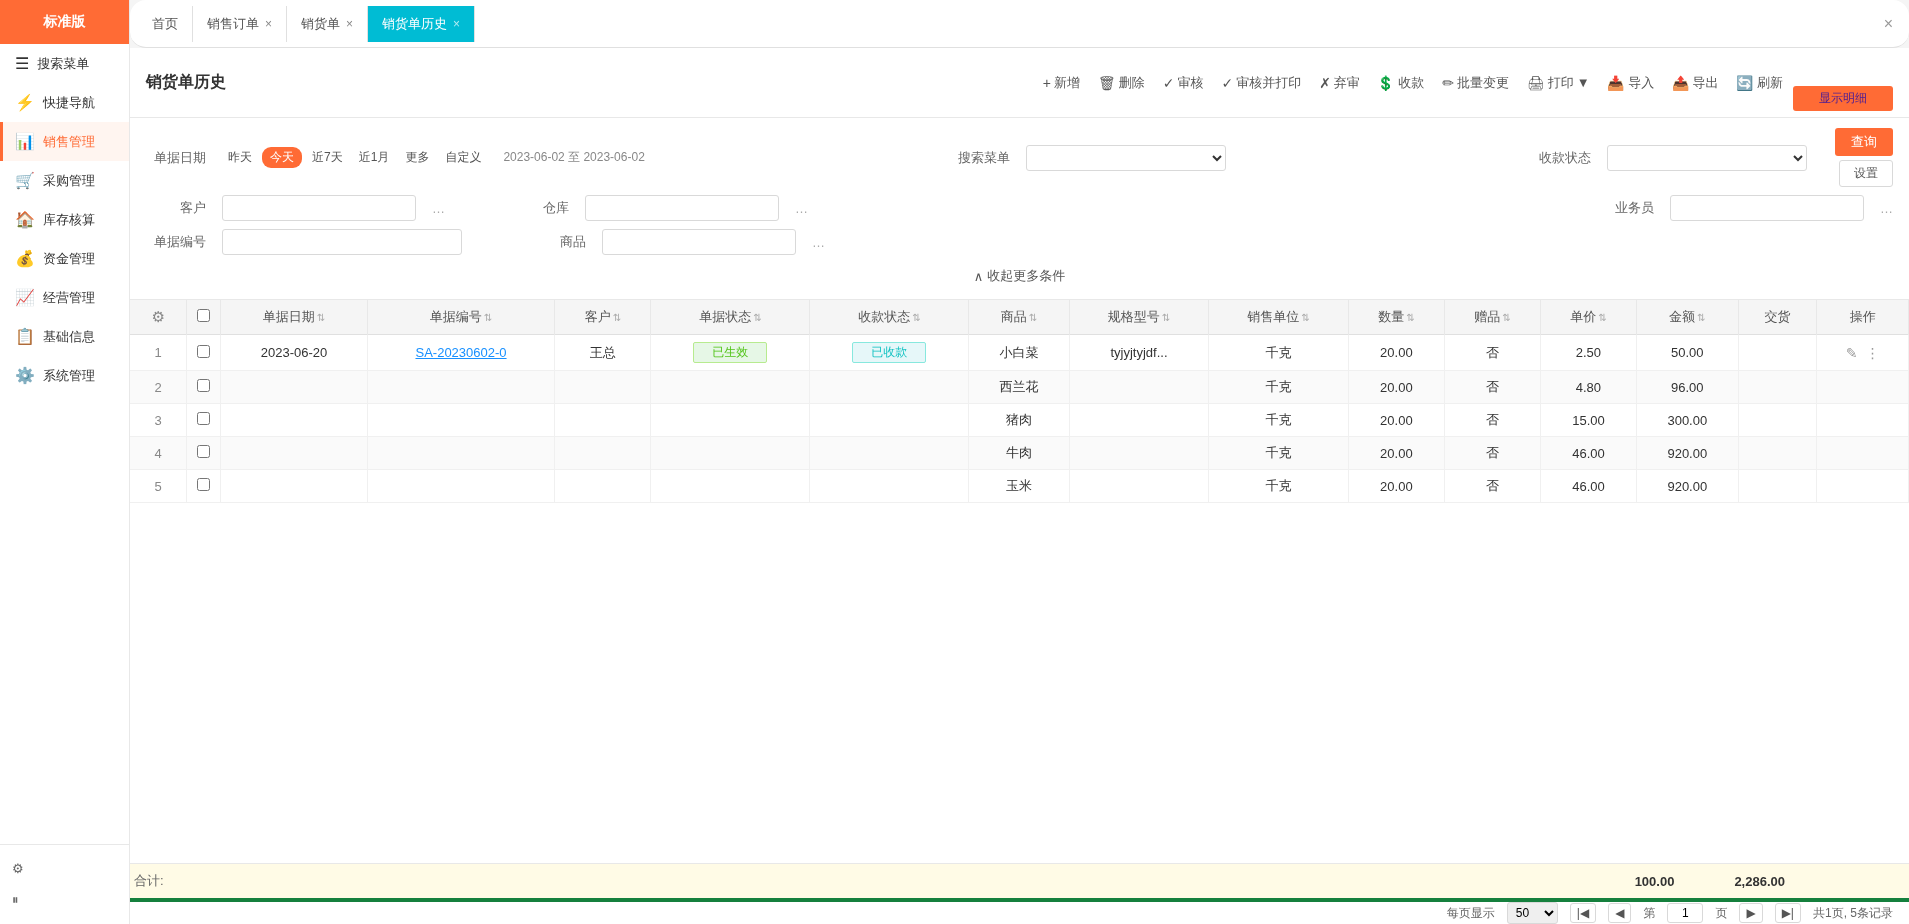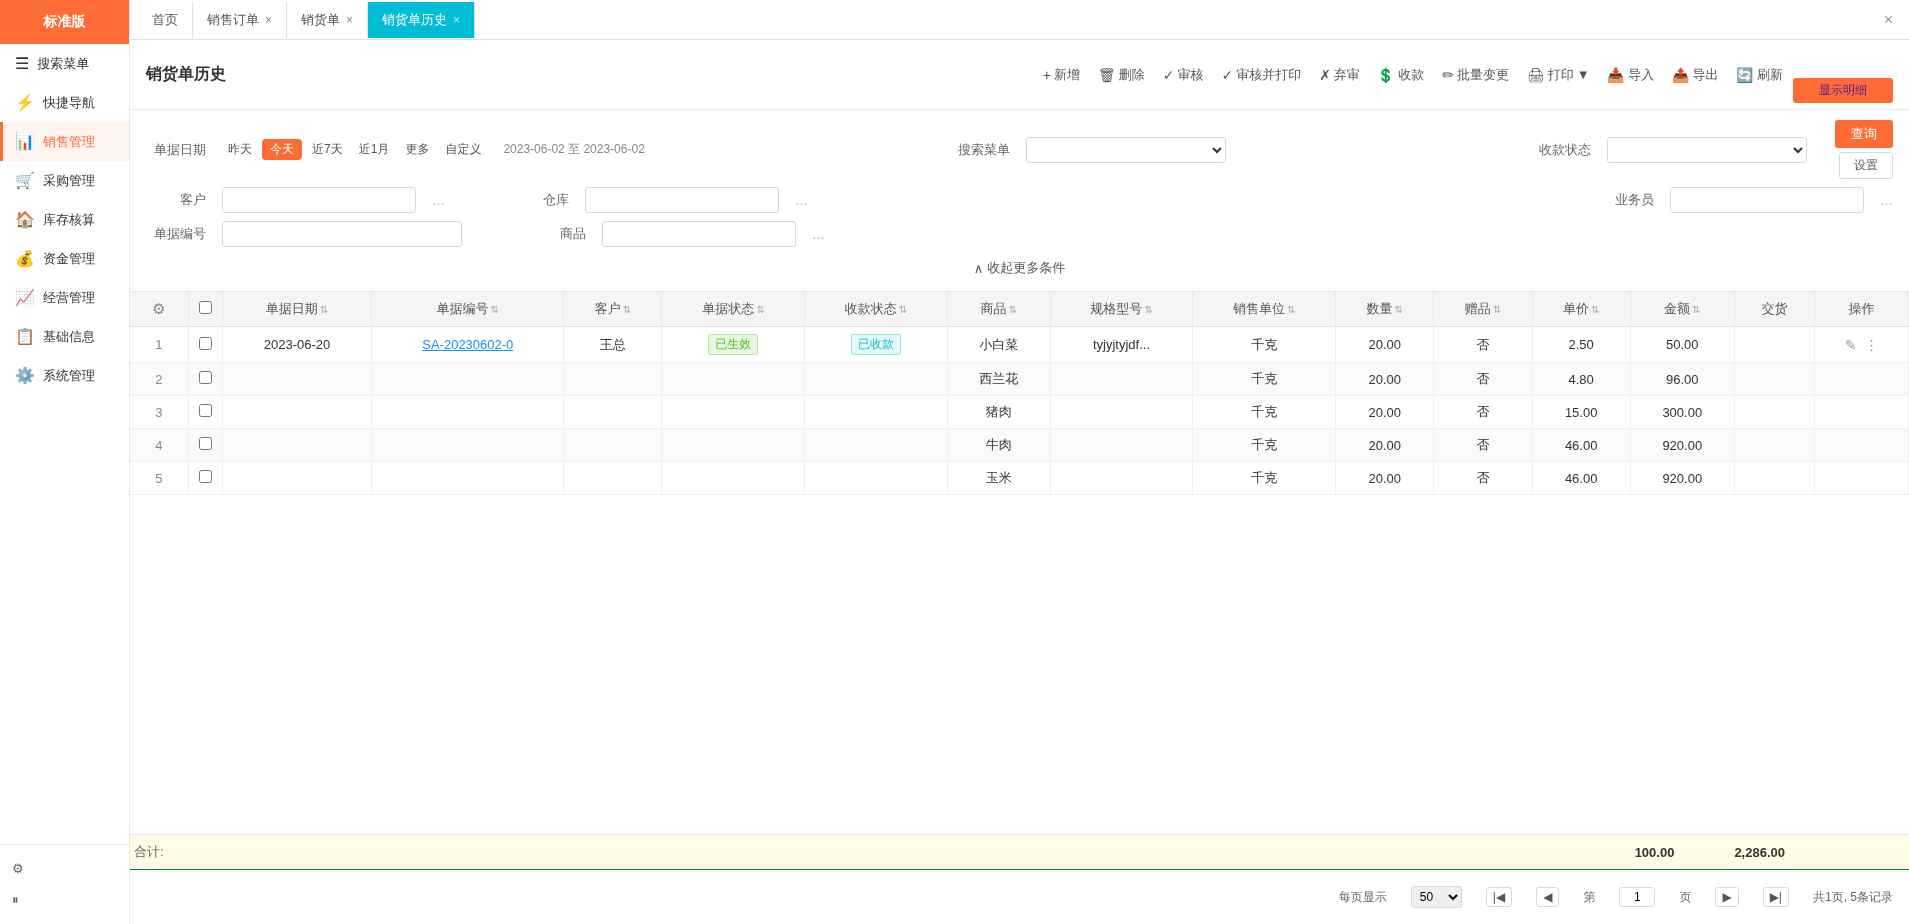--- a/index.html
+++ b/index.html
@@ -56,23 +56,24 @@
       flex-direction: column;
       overflow: hidden;
     }
 
     
     .tab-bar {
       display: flex;
       align-items: center;
       background: #fff;
       border-bottom: 1px solid #e0e0e0;
-      height: 40px;
+      height: 48px;
       padding: 0 8px;
       flex-shrink: 0;
+      border-radius: 16px;
     }
     .tab {
       display: flex;
       align-items: center;
       padding: 0 14px;
       height: 36px;
       cursor: pointer;
       color: #555;
       border-right: 1px solid #e0e0e0;
       gap: 6px;
@@ -163,21 +164,21 @@
     .date-shortcut {
       padding: 2px 6px;
       cursor: pointer;
       color: #555;
       font-size: 12px;
       border-radius: 2px;
     }
     .date-shortcut.active {
       background: #ff6b35;
       color: #fff;
-      border-radius: 4px;
+      border-radius: 9px;
       padding: 2px 8px;
     }
     .date-range {
       color: #888;
       font-size: 12px;
     }
     .filter-input {
       border: 1px solid #d9d9d9;
       border-radius: 3px;
       padding: 3px 8px;
@@ -265,21 +266,21 @@
       border-bottom: 1px solid #f0f0f0;
     }
     tbody td {
       padding: 7px 10px;
       text-align: center;
       color: #333;
       border-right: 1px solid #f0f0f0;
     }
     .status-badge {
       display: inline-block;
-      padding: 1px 6px;
+      padding: 1px 18px;
       border-radius: 2px;
       font-size: 12px;
     }
     .status-effective { background: #e6f7e6; color: #52c41a; border: 1px solid #b7eb8f; }
     .status-collected { background: #e6f7f9; color: #13c2c2; border: 1px solid #87e8de; }
     .link-text { color: #1890ff; cursor: pointer; text-decoration: underline; }
     .action-icons { display: flex; justify-content: center; gap: 8px; }
     .action-icon { color: #999; cursor: pointer; font-size: 14px; }
 
     
@@ -293,24 +294,24 @@
     }
     .summary-label { color: #666; margin-right: 16px; }
     .summary-data { display: flex; gap: 60px; margin-left: auto; padding-right: 120px; }
     .summary-value { font-weight: bold; color: #333; }
 
     
     .pagination {
       display: flex;
       align-items: center;
       justify-content: flex-end;
-      padding: 16px 16px;
-      background: #fff;
-      border-top: 1px solid #15803d;
-      gap: 24px;
+      padding: 0 16px;
+      background: #fff;
+      border-top: 4px solid #15803d;
+      gap: 12px;
       flex-shrink: 0;
     }
     .page-size-select {
       border: 1px solid #d9d9d9;
       border-radius: 3px;
       padding: 2px 4px;
       font-size: 12px;
     }
     .pagination-btn {
       border: 1px solid #d9d9d9;

